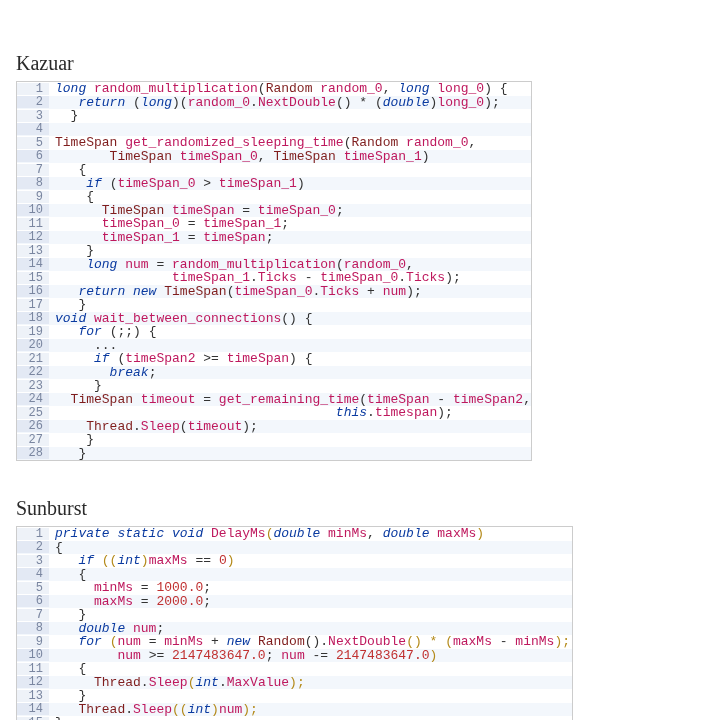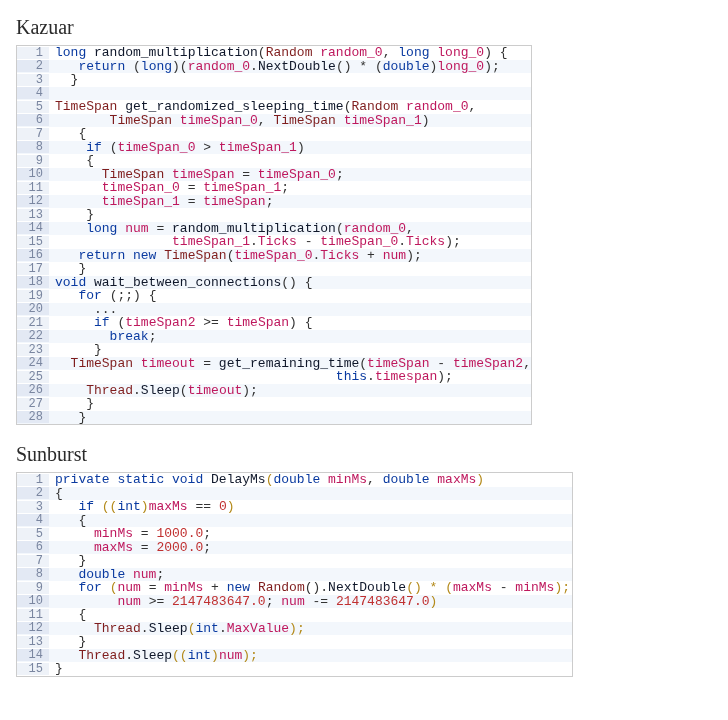--- a/index.html
+++ b/index.html
@@ -4,21 +4,21 @@
 <style>
   body {
     margin: 0;
     padding: 16px;
     background: #fff;
     font-family: Georgia, "Times New Roman", serif;
     width: 728px;
     box-sizing: border-box;
     color: #333;
   }
-  .section { margin-bottom: 18px; }
+  .section { margin-bottom: 18px; margin-top: 36px; }
   .section-title {
     font-size: 20px;
     font-weight: 400;
     margin: 0 0 6px 0;
     color: #2b2b2b;
   }
   .codebox {
     border: 1px solid #ccc;
     font-family: "Courier New", Courier, monospace;
     font-size: 13px;
@@ -40,23 +40,23 @@
     padding-right: 6px;
     color: #7a86a0;
     background: #eef2f8;
     flex-shrink: 0;
     font-size: 12px;
   }
   .row.alt .ln { background: #e3e9f4; }
   .code { padding-left: 6px; flex: 1; }
 
   
-  .kw   { color: #0a3aa0; }           
+  .kw   { color: #0a3aa0; font-style: italic; }           
   .type { color: #7f1d1d; }           
-  .fn   { color: #0f172a; }           
+  .fn   { color: #be185d; }           
   .var  { color: #be185d; }           
   .num  { color: #c03030; }           
   .op   { color: #333; }
   .pl   { color: #333; }              
   .par  { color: #b48a1a; }           
 </style>
 </head>
 <body>
 
 <div id="root">

